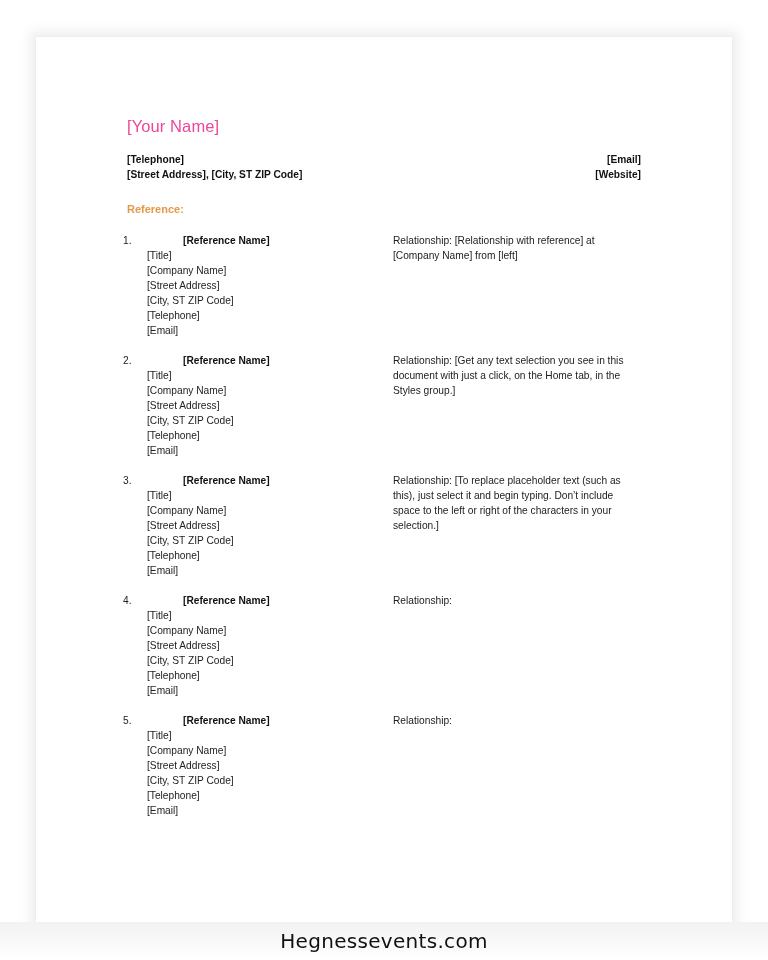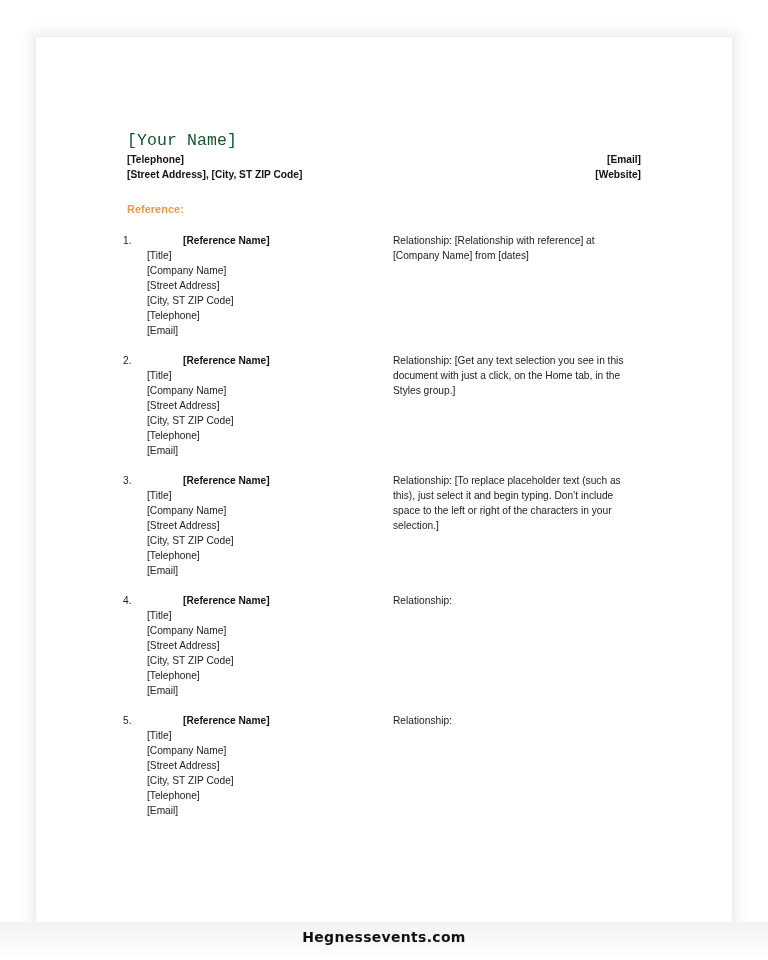--- a/index.html
+++ b/index.html
@@ -7,22 +7,22 @@
       width: 768px; height: 960px; position: relative; overflow: hidden;
       background: #ffffff;
       font-family: "Liberation Sans", "DejaVu Sans", sans-serif;
     }
     .page {
       position: absolute; left: 36px; top: 37px; width: 696px; height: 885px;
       background: #ffffff;
       box-shadow: 0 0 12px 6px rgba(0,0,0,0.07), 0 0 2px rgba(0,0,0,0.05);
     }
     .name {
-      position: absolute; left: 91px; top: 94px;
-      font-size: 16.5px; color: #14532d; letter-spacing: 0.1px; font-family: Liberation Mono, monospace;
+      position: absolute; left: 91px; top: 80px;
+      font-size: 16.5px; color: #ec4899; letter-spacing: 0.1px;
     }
     .contact {
       position: absolute; font-size: 10.2px; font-weight: bold; color: #111; line-height: 15px;
     }
     .contact.left { left: 91px; top: 115px; }
     .contact.right { right: 91px; top: 115px; text-align: right; }
     .section-title {
       position: absolute; left: 91px; top: 166px;
       font-size: 11px; font-weight: bold; color: #e59848;
     }
@@ -33,21 +33,21 @@
     .ref .block { position: absolute; left: 24px; top: 0; }
     .ref .block .rname { font-weight: bold; color: #111; margin-left: 36px; }
     .ref .rel { position: absolute; left: 270px; top: 0; width: 250px; }
     .footer {
       position: absolute; left: 0; top: 922px; width: 768px; height: 38px;
       background: linear-gradient(#f2f2f2, #ffffff);
       text-align: center;
     }
     .footer span {
       display: inline-block; margin-top: 7px;
-      font-family: "DejaVu Sans", sans-serif; font-weight: bold; font-size: 14px; color: #111;
+      font-family: "DejaVu Sans", sans-serif; font-weight: normal; font-size: 20px; color: #111;
       letter-spacing: 0.3px;
     }
   </style>
 </head>
 <body>
 
 <div class="page">
   <div class="name">[Your Name]</div>
 
   <div class="contact left">
@@ -65,21 +65,21 @@
     <div class="num">1.</div>
     <div class="block">
       <div class="rname">[Reference Name]</div>
       <div>[Title]</div>
       <div>[Company Name]</div>
       <div>[Street Address]</div>
       <div>[City, ST ZIP Code]</div>
       <div>[Telephone]</div>
       <div>[Email]</div>
     </div>
-    <div class="rel">Relationship: [Relationship with reference] at [Company Name] from [dates]</div>
+    <div class="rel">Relationship: [Relationship with reference] at [Company Name] from [left]</div>
   </div>
 
   <div class="ref" style="top:316px;">
     <div class="num">2.</div>
     <div class="block">
       <div class="rname">[Reference Name]</div>
       <div>[Title]</div>
       <div>[Company Name]</div>
       <div>[Street Address]</div>
       <div>[City, ST ZIP Code]</div>

